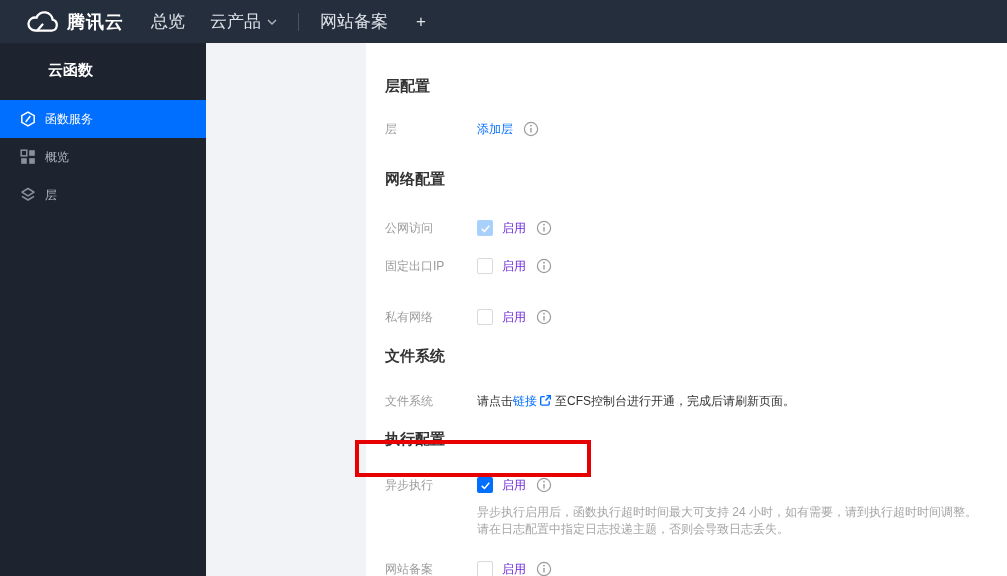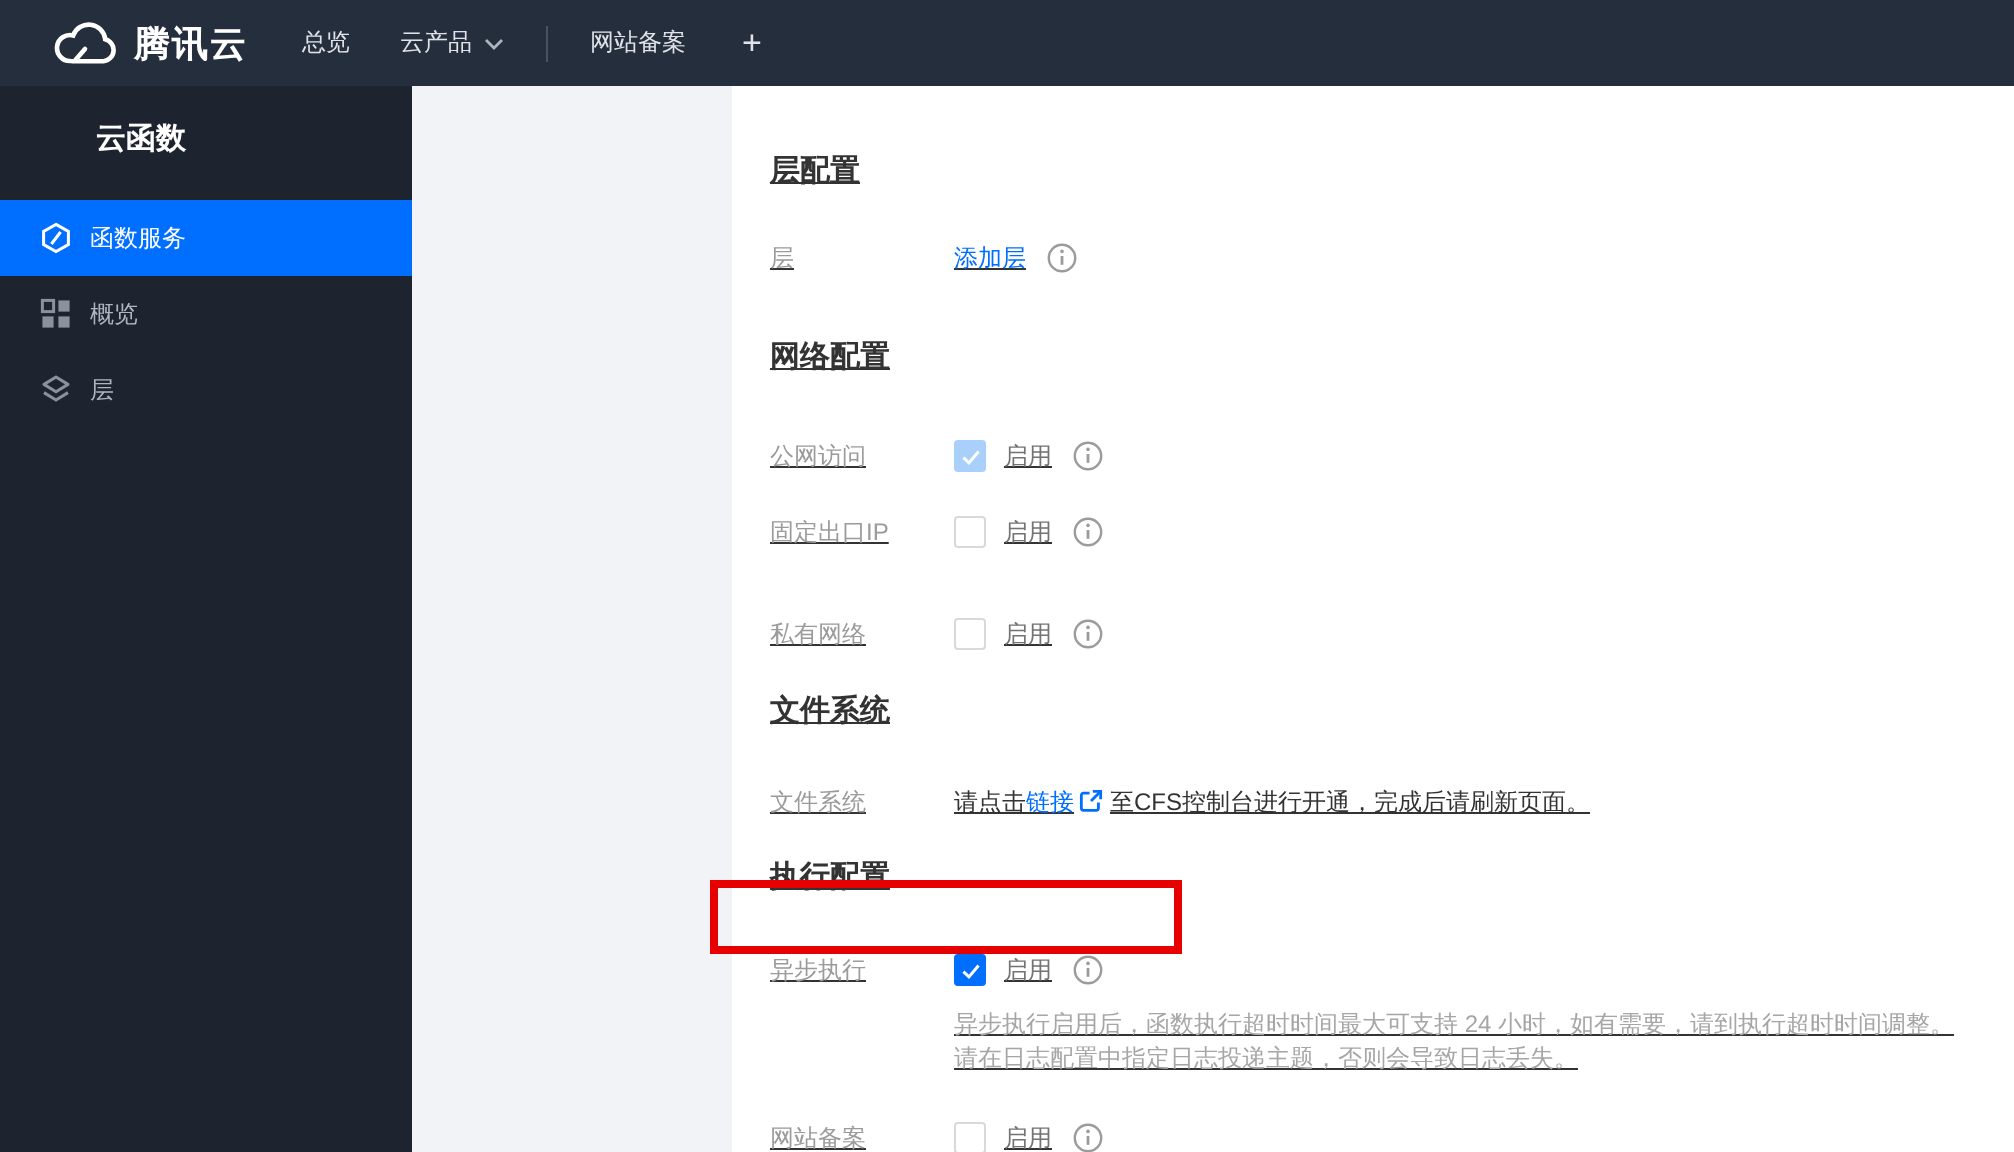--- a/index.html
+++ b/index.html
@@ -13,21 +13,21 @@
   
   .topbar {
     position:absolute; top:0; left:0; width:1007px; height:43px;
     background:#252e3d; display:flex; align-items:center; z-index:5;
   }
   .brand { display:flex; align-items:center; margin-left:22px; cursor:pointer; }
   .brand-logo { width:36px; height:24px; margin-right:9px; display:block; }
   .brand-text { color:#ffffff; font-size:18px; font-weight:bold; letter-spacing:1px; }
   .topnav { display:flex; align-items:center; margin-left:27px; }
   .topnav-item {
-    color:#dfe3e8; font-size:12px; cursor:pointer; display:flex; align-items:center;font-family:Liberation Serif, serif;
+    color:#dfe3e8; font-size:17px; cursor:pointer; display:flex; align-items:center;font-family:Liberation Serif, serif;
   }
   .topnav-item + .topnav-item { margin-left:25px; }
   .chev { width:10px; height:6px; margin-left:6px; display:block; }
   .topnav-divider { width:1px; height:18px; background:#4a5261; margin:0 21px 0 21px; }
   .topnav-plus { color:#dfe3e8; font-size:17px; font-weight:400; margin-left:28px; cursor:pointer; line-height:1; }
 
   
   .sidebar {
     position:absolute; top:43px; left:0; width:206px; bottom:0;
     background:#1e242f; z-index:4;
@@ -44,40 +44,40 @@
   .side-item .sicon { width:16px; height:16px; margin-right:9px; display:block; flex-shrink:0; }
   .side-item.active { background:#006eff; color:#ffffff; }
 
   
   .gray-pane {
     position:absolute; top:43px; left:194px; width:172px; bottom:0;
     background:#f2f3f6; z-index:1;
   }
   .content {
     position:absolute; top:43px; left:366px; width:641px; bottom:0;
-    background:#ffffff; padding:35px 0 0 19px; z-index:2;text-decoration:underline;
+    background:#ffffff; padding:35px 0 0 19px; z-index:2;
   }
 
   
   .section-heading { font-size:15px; font-weight:bold; color:#333; line-height:16px; }
   .form-row { display:flex; align-items:center; height:18px; }
   .form-row.cb-row { height:24px; }
   .row-label { width:92px; flex-shrink:0; color:#9b9b9b; }
   .link { color:#006eff; cursor:pointer; text-decoration:none; }
   .row-value { display:flex; align-items:center; }
 
   .checkbox {
     width:16px; height:16px; border-radius:2px; flex-shrink:0;
     display:flex; align-items:center; justify-content:center; cursor:pointer;
   }
   .checkbox.unchecked { background:#fff; border:1px solid #d9d9d9; }
   .checkbox.checked { background:#006eff; }
   .checkbox.checked-disabled { background:#a9d0fa; cursor:default; }
   .cbcheck { width:11px; height:9px; display:block; }
-  .cb-label { margin-left:9px; color:#737373; }
+  .cb-label { margin-left:9px; color:#6d28d9; }
 
   .info-icon { width:16px; height:16px; margin-left:10px; display:block; cursor:pointer; }
   .ext-icon { width:13px; height:13px; margin:0 3px 0 2px; display:inline-block; vertical-align:-2px; cursor:pointer; }
 
   .desc { color:#a6a6a6; line-height:17px; margin-left:92px; }
 
   
   .m-h1 { margin-top:0; }
   .m-row-layer { margin-top:26px; }
   .m-h-network { margin-top:33px; }

